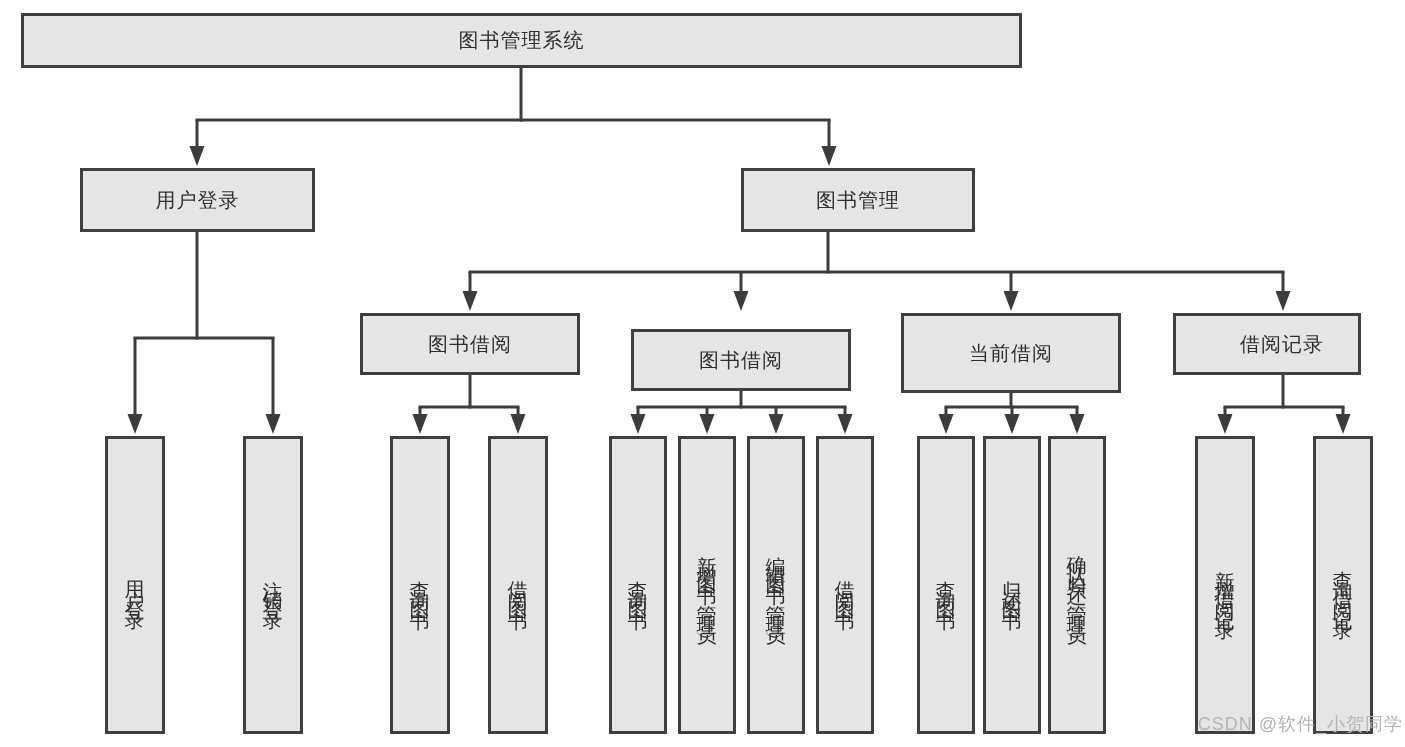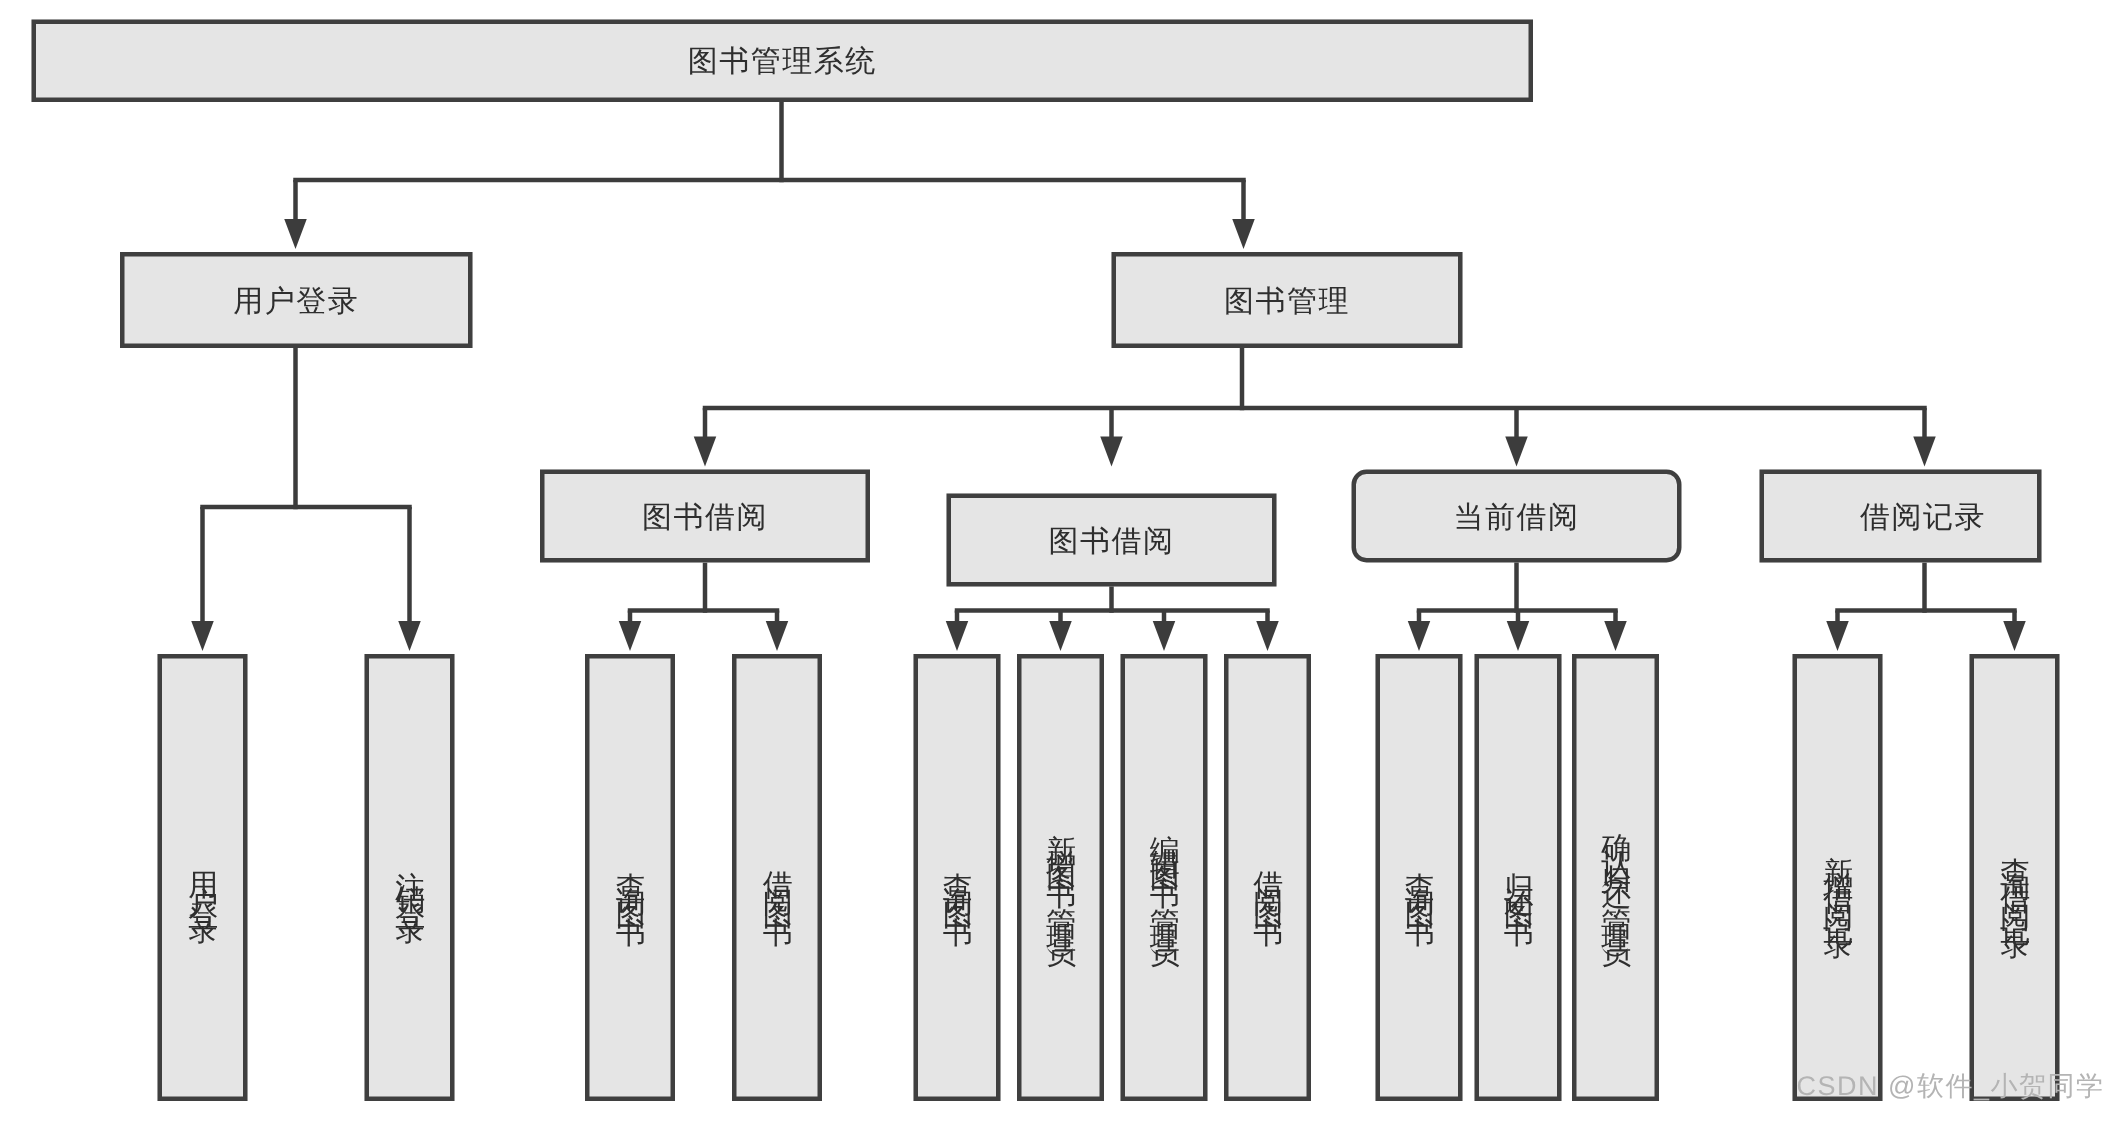--- a/index.html
+++ b/index.html
@@ -135,21 +135,21 @@
   <div class="node" style="left:711px; top:168px; width:234px; height:64px;margin-left:30px;">
     <span class="h-label">图书管理</span>
   </div>
 
   <div class="node" style="left:360px; top:313px; width:220px; height:62px;">
     <span class="h-label">图书借阅</span>
   </div>
   <div class="node" style="left:631px; top:313px; width:220px; height:62px;margin-top:16px;">
     <span class="h-label">图书借阅</span>
   </div>
-  <div class="node" style="left:901px; top:313px; width:220px; height:62px;border-radius:10px;">
+  <div class="node" style="left:901px; top:313px; width:220px; height:80px;">
     <span class="h-label">当前借阅</span>
   </div>
   <div class="node" style="left:1173px; top:313px; width:188px; height:62px;padding-left:30px;">
     <span class="h-label">借阅记录</span>
   </div>
 
   <div class="node" style="left:105px; top:436px; width:60px; height:298px;">
     <span class="v-label">用户登录</span>
   </div>
   <div class="node" style="left:243px; top:436px; width:60px; height:298px;">

